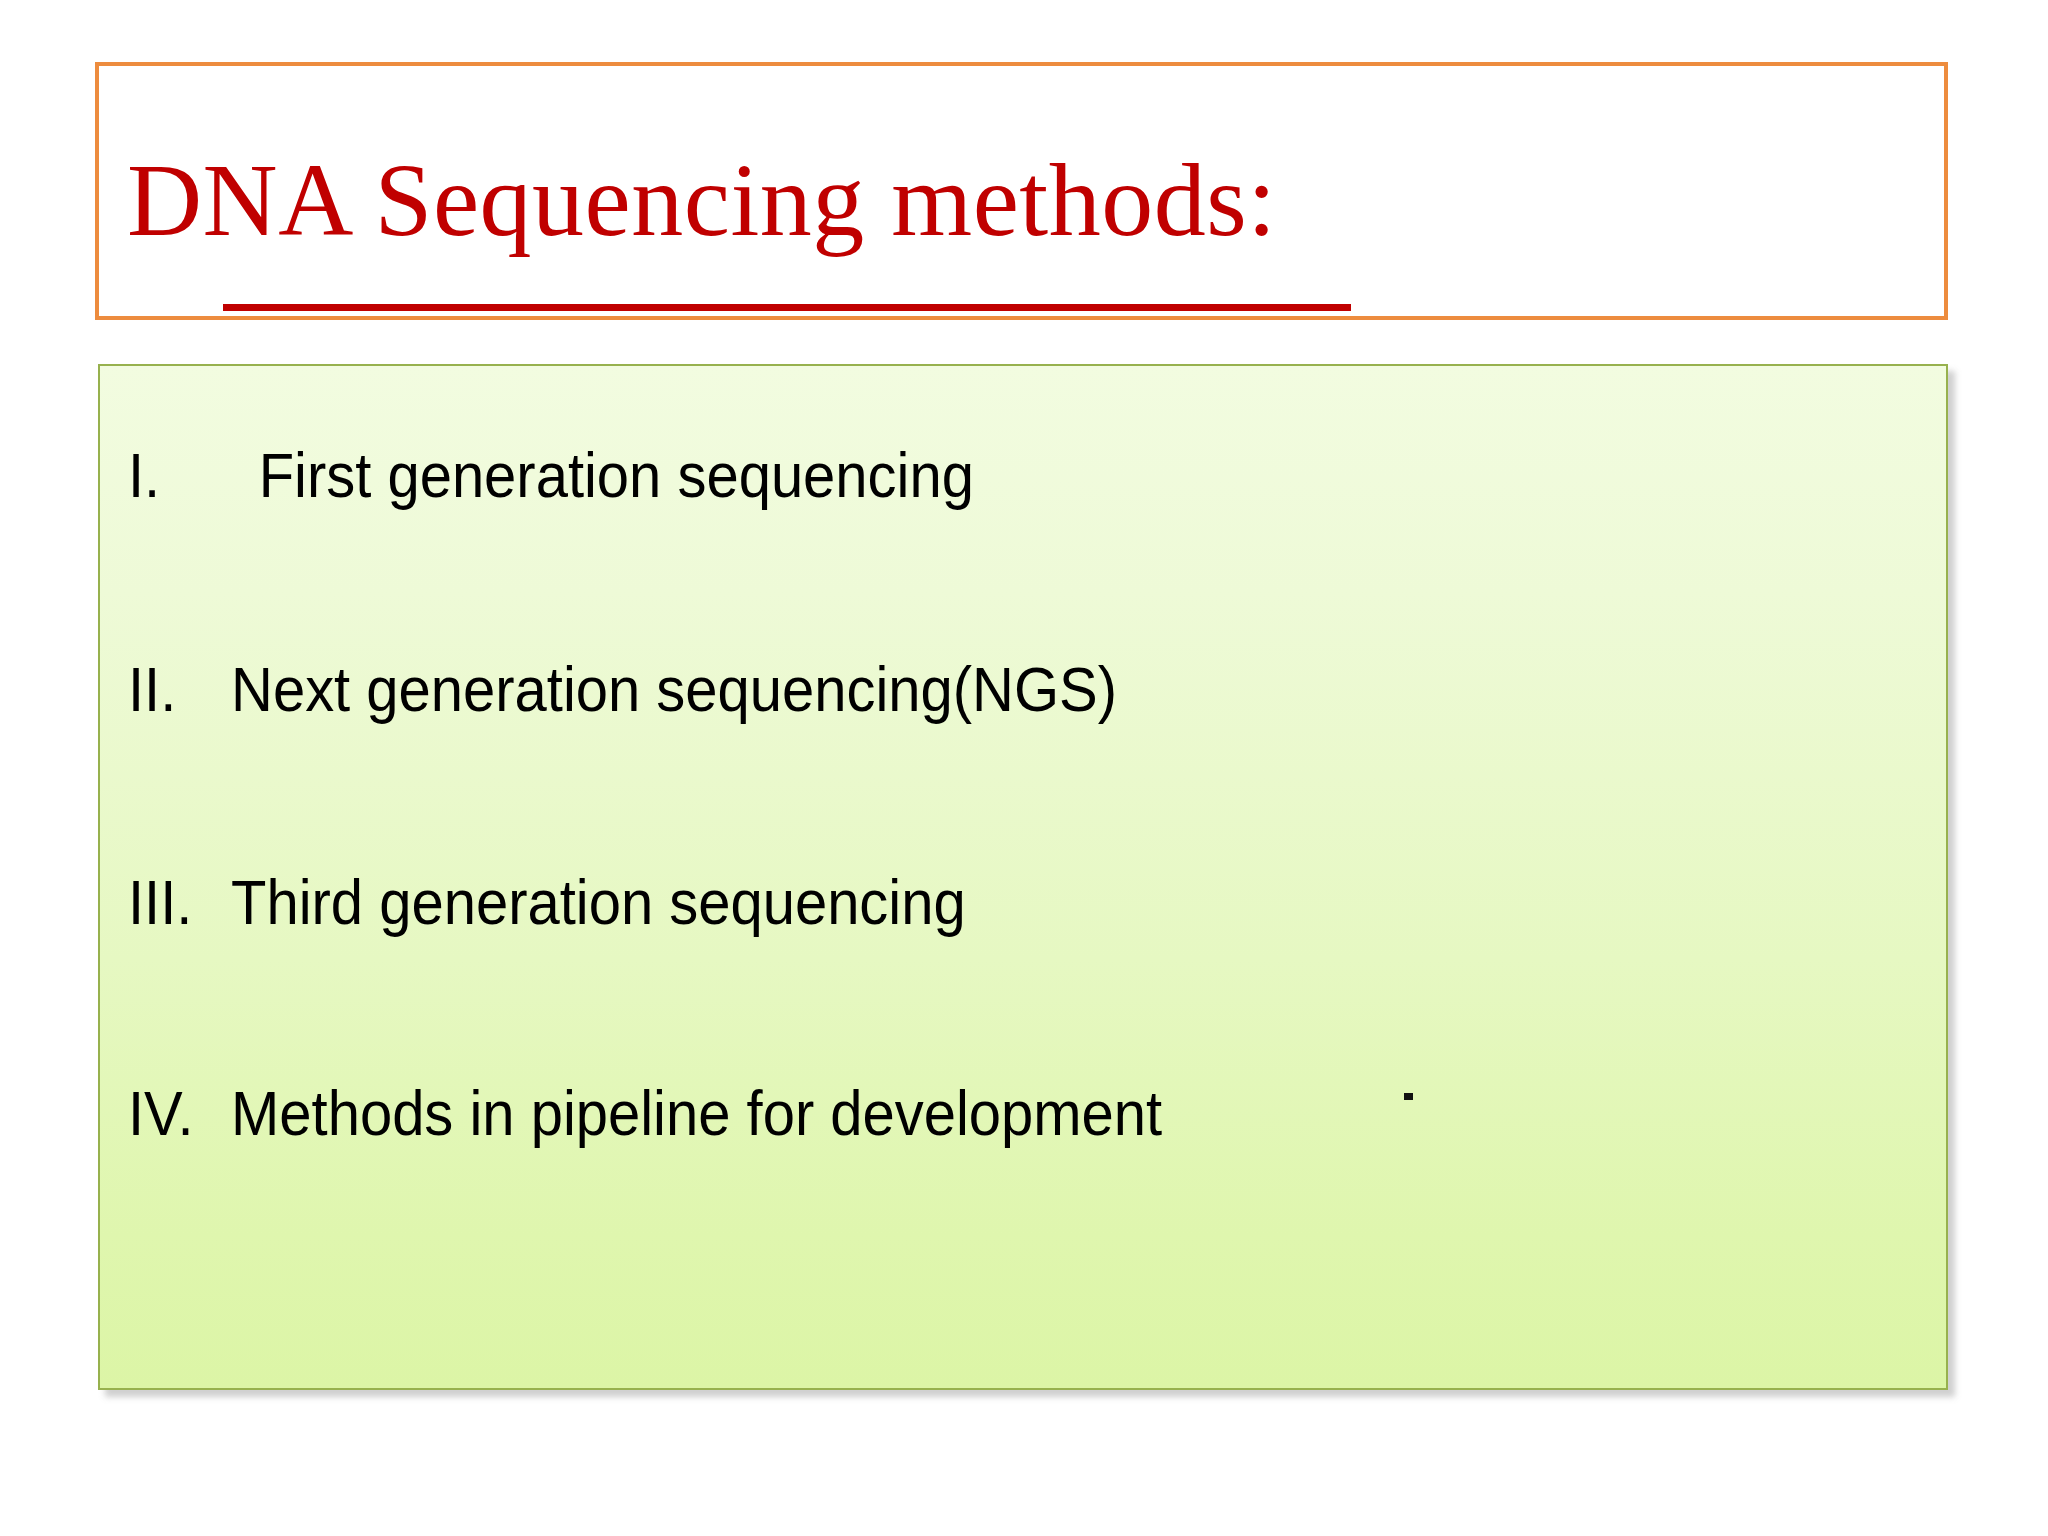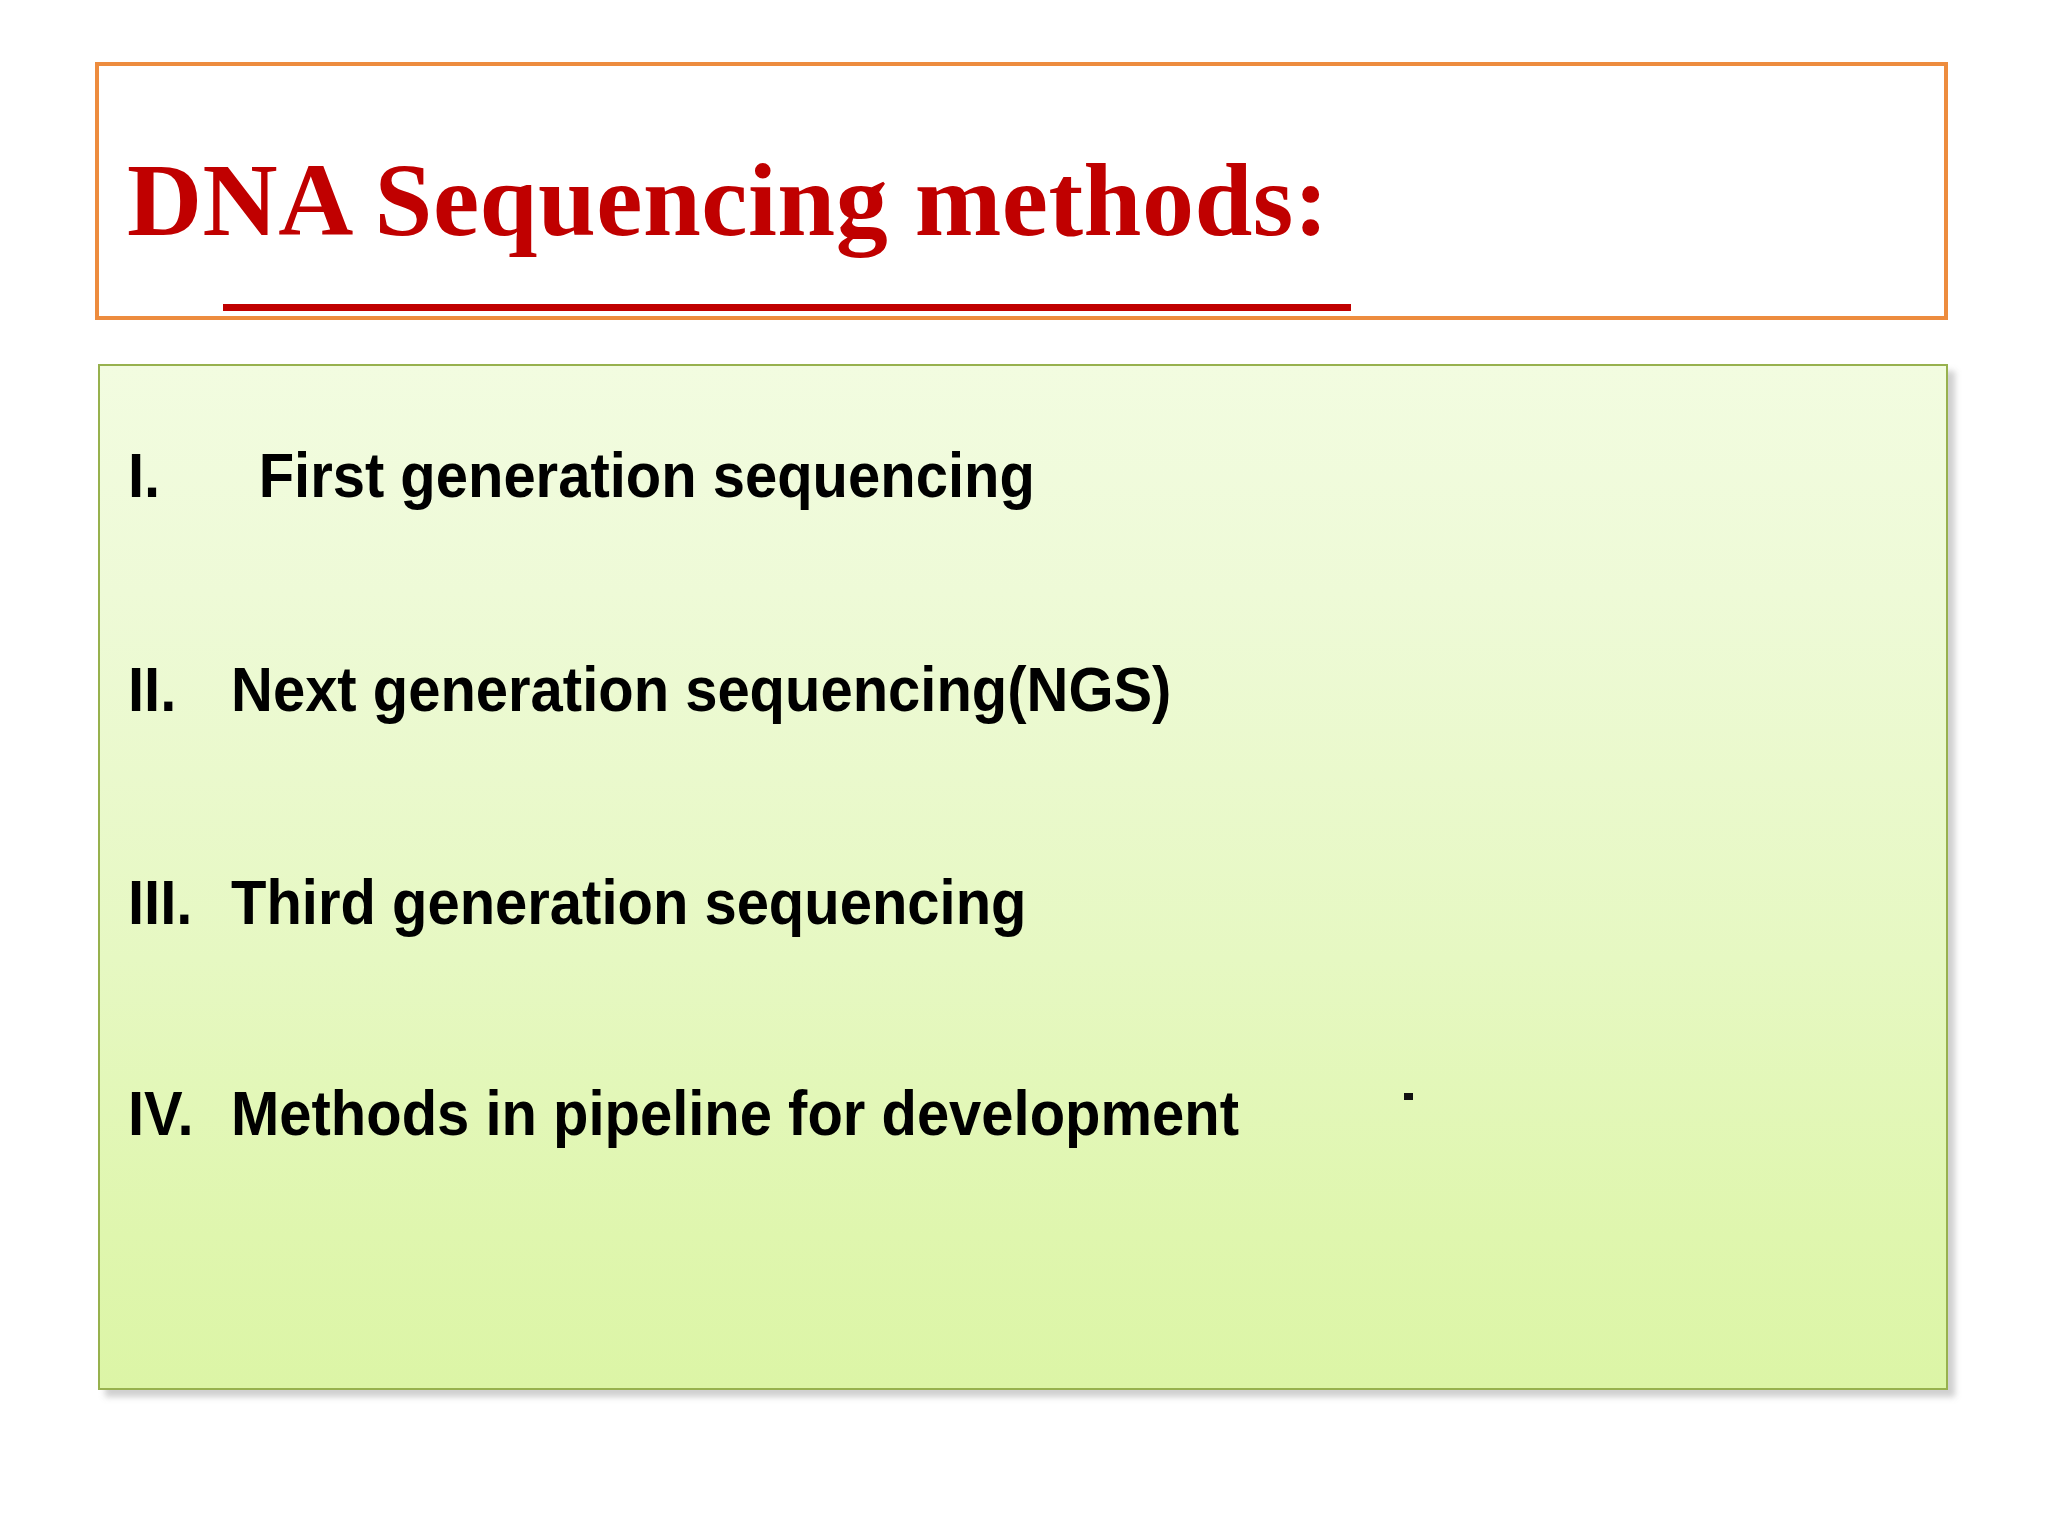--- a/index.html
+++ b/index.html
@@ -15,21 +15,20 @@
     position: relative;
   }
 
   .slide {
     position: absolute;
     left: 0;
     top: 0;
     width: 2048px;
     height: 1312px;
     background: #ffffff;
-    font-weight: bold;
   }
 
   
   .title-box {
     position: absolute;
     left: 95px;
     top: 62px;
     width: 1853px;
     height: 258px;
     box-sizing: border-box;

